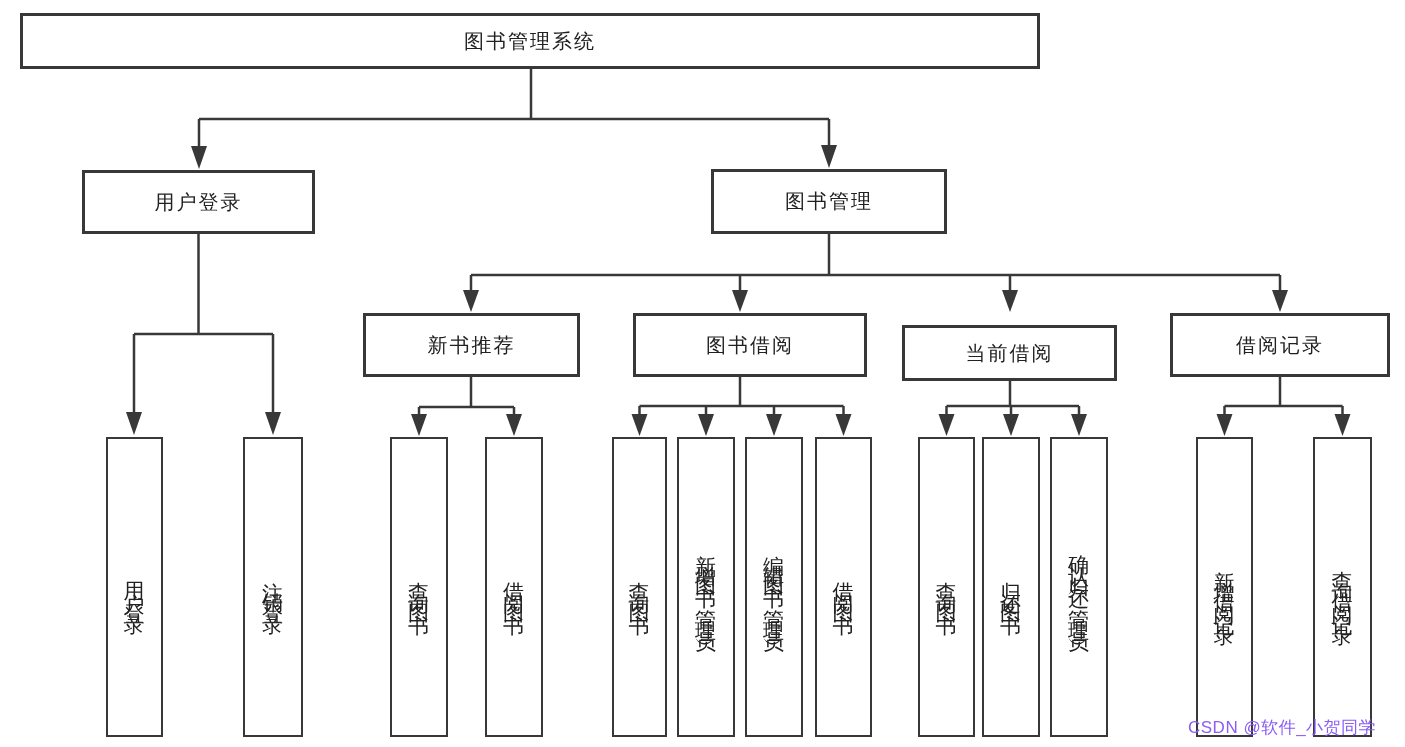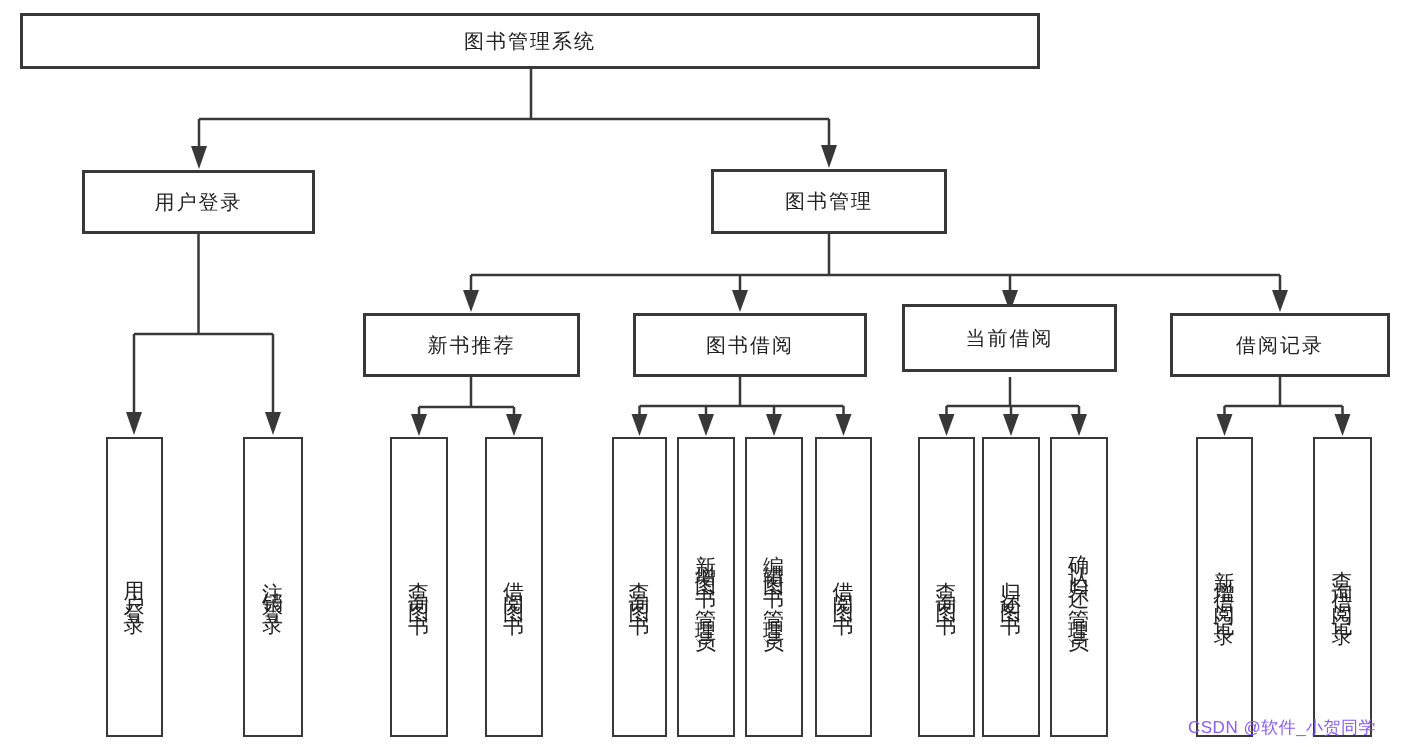--- a/index.html
+++ b/index.html
@@ -84,21 +84,21 @@
   <div class="box" style="left:363px;top:313px;width:217px;height:64px">
     <span>新书推荐</span>
   </div>
 
   <div class="box" style="left:711px;top:169px;width:236px;height:65px">
     <span>图书管理</span>
   </div>
   <div class="box" style="left:633px;top:313px;width:234px;height:64px">
     <span>图书借阅</span>
   </div>
-  <div class="box" style="left:902px;top:304px;width:215px;height:68px">
+  <div class="box" style="left:902px;top:325px;width:215px;height:56px">
     <span>当前借阅</span>
   </div>
   <div class="box" style="left:1170px;top:313px;width:220px;height:64px">
     <span>借阅记录</span>
   </div>
 
   <div class="leaf" style="left:106px;width:57px">
     <span class="vtext">用户登录</span>
   </div>
   <div class="leaf" style="left:243px;width:60px">

